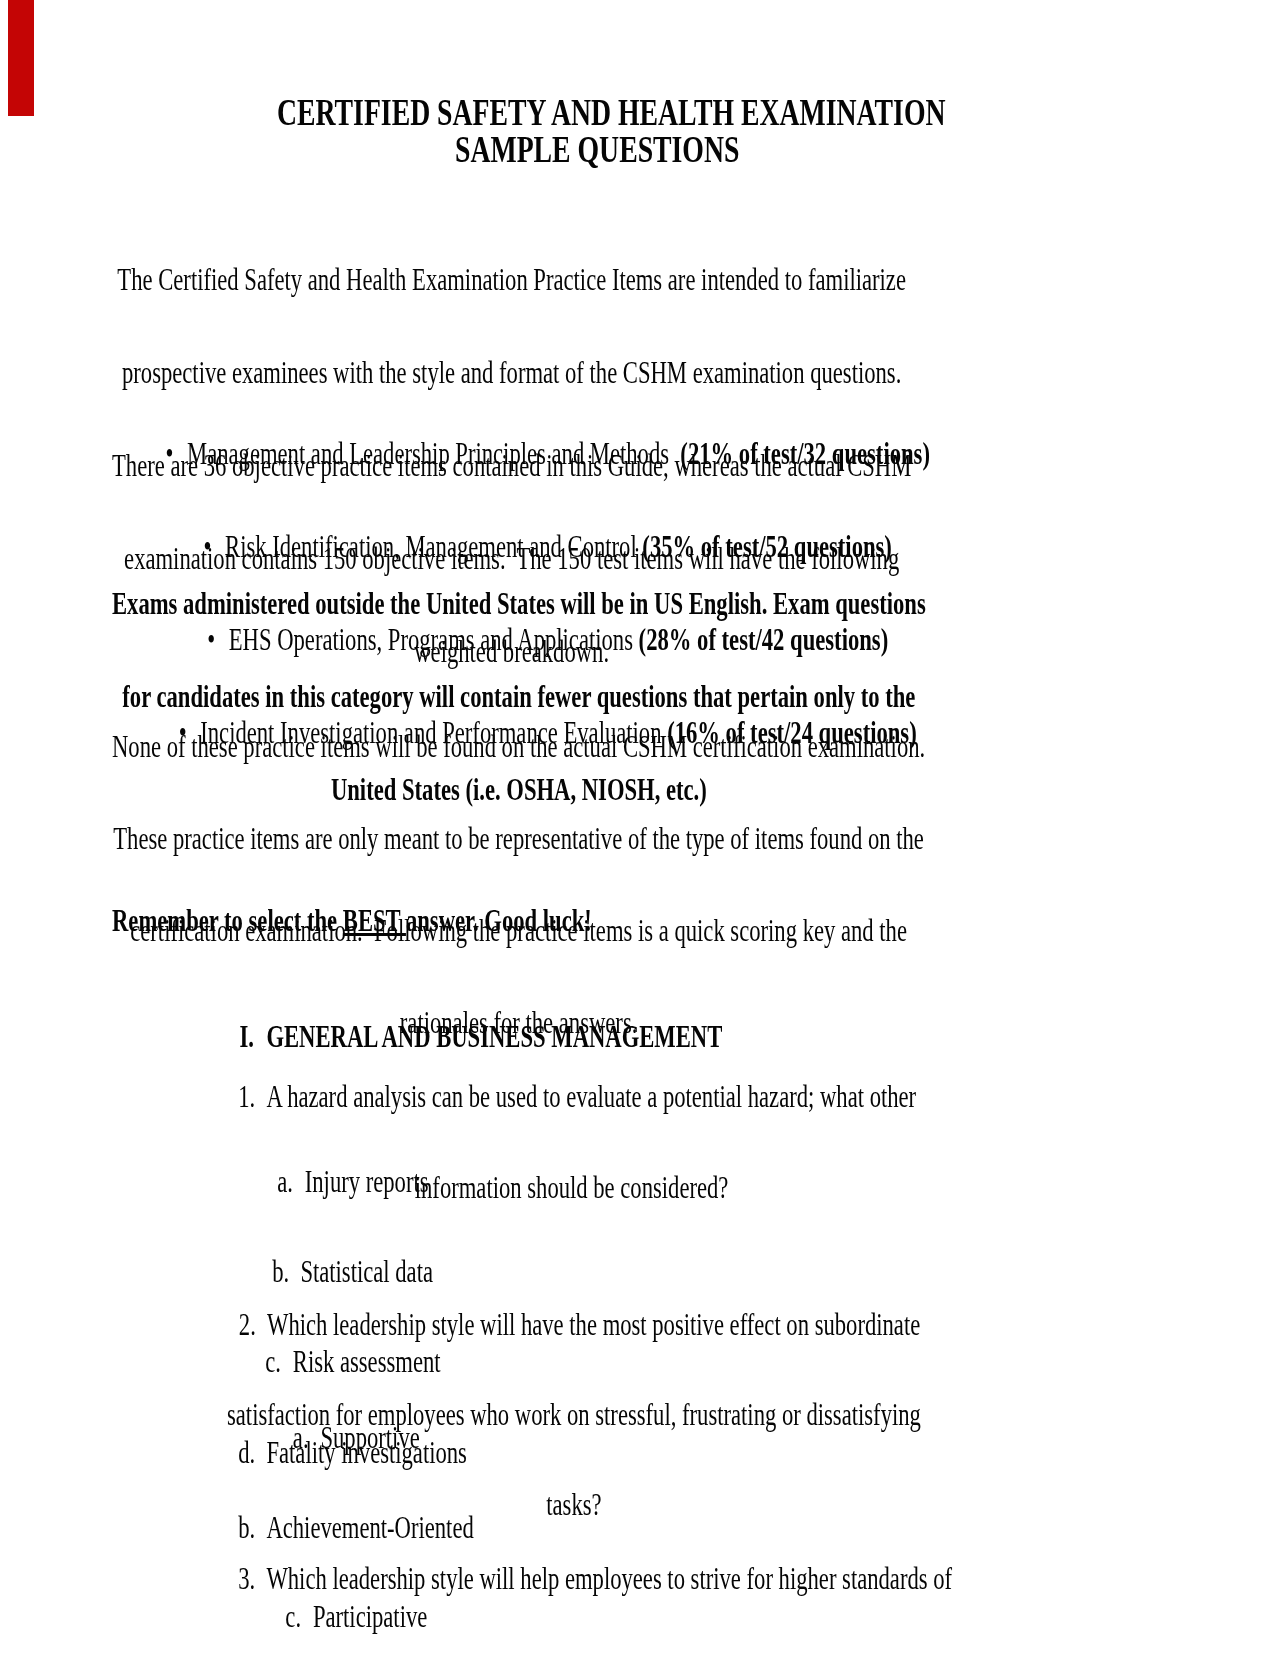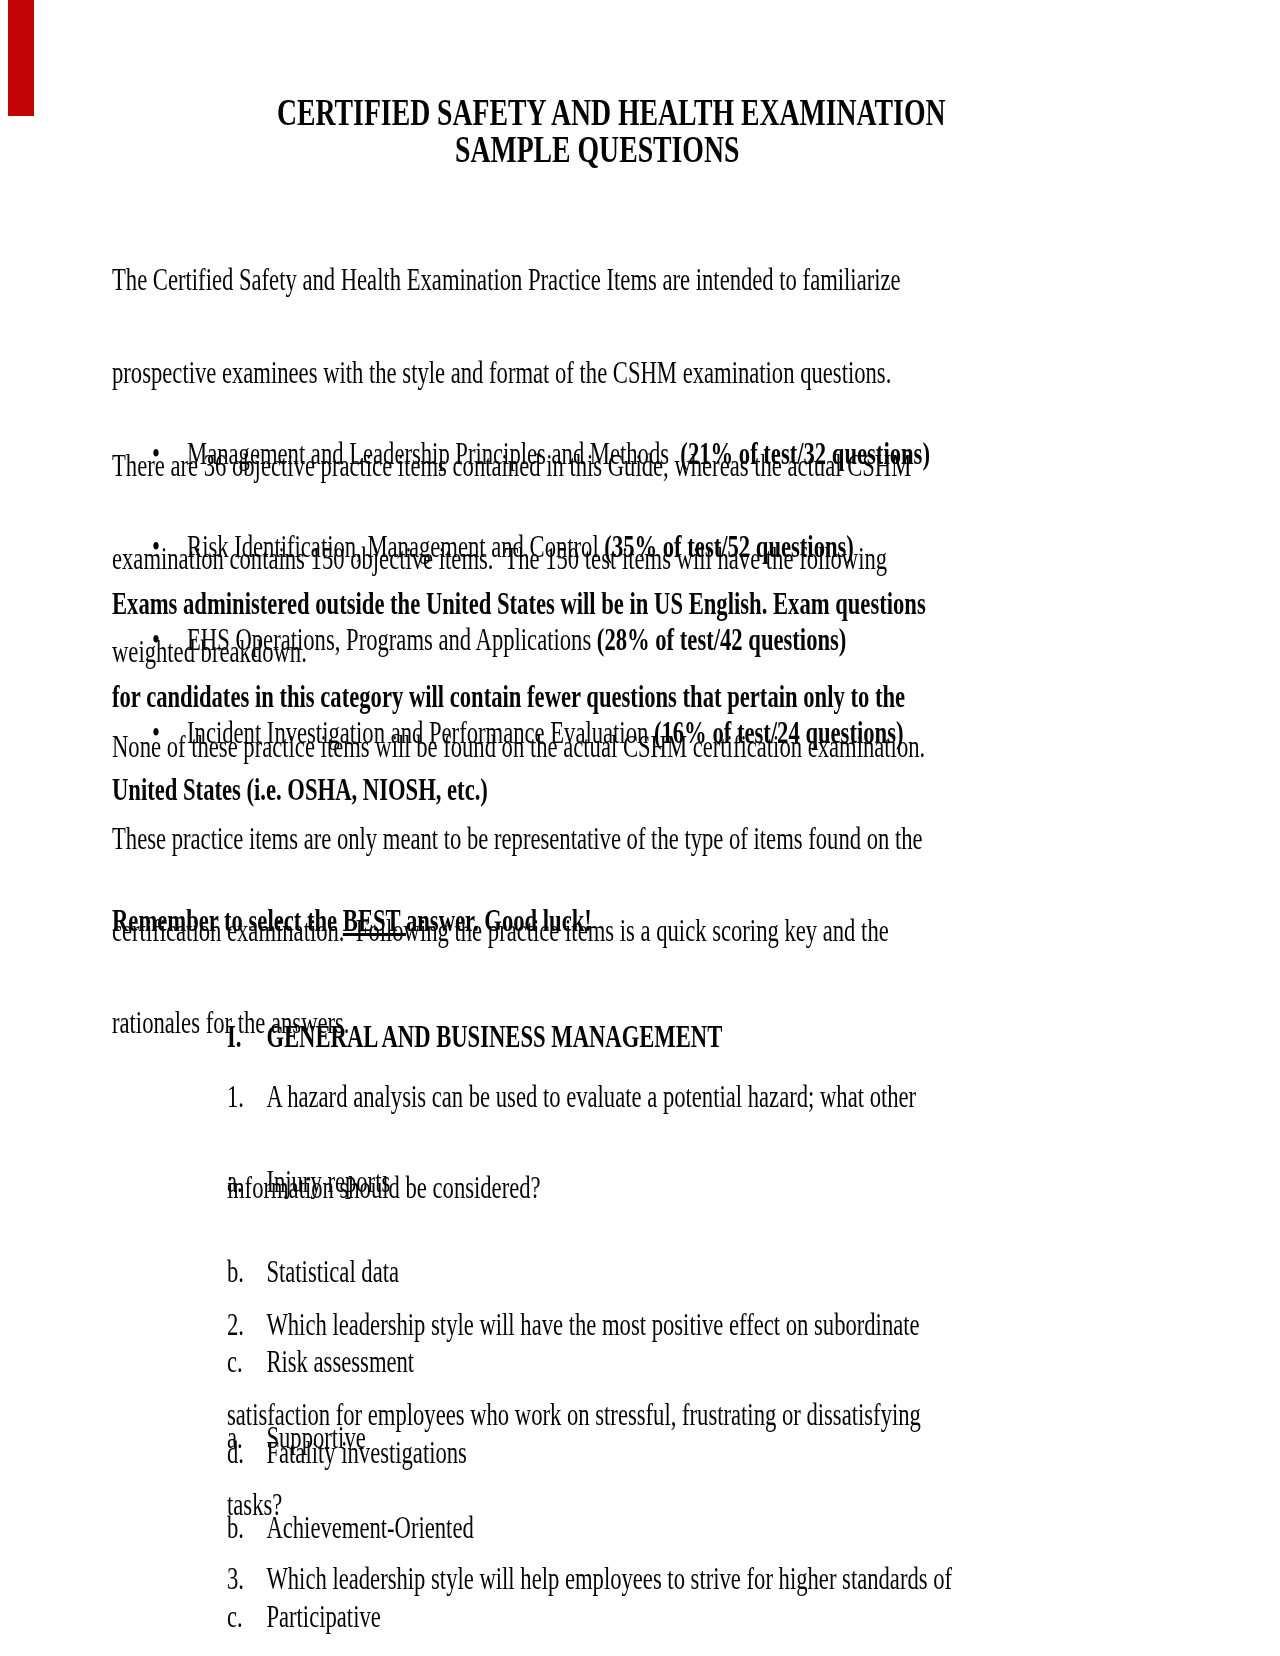--- a/index.html
+++ b/index.html
@@ -1,17 +1,17 @@
 <!DOCTYPE html>
 <html><head>
 <meta charset="utf-8">
 <style>
   html,body{margin:0;padding:0;background:#fff;}
   .pg{position:relative;width:1280px;height:1656px;background:#ffffff;overflow:hidden;
-      font-family:"Liberation Serif","DejaVu Serif",serif;color:#050505;}
+      font-family:"Liberation Serif","DejaVu Serif",serif;color:#050505;text-align:center;}
   .blk{position:absolute;transform:scaleX(0.73);transform-origin:0 0;white-space:pre;
        font-size:31px;line-height:31px;}
   .ln{display:block;white-space:pre;}
   .bold{font-weight:bold;}
   .b{font-weight:bold;}
   .title-line{position:absolute;transform:scaleX(0.73);transform-origin:0 0;white-space:pre;
        font-size:38px;line-height:37px;font-weight:bold;}
   .mk{display:inline-block;width:48px;}
   .qnum{display:inline-block;width:54px;}
   .lh30 .ln{line-height:30px;}

